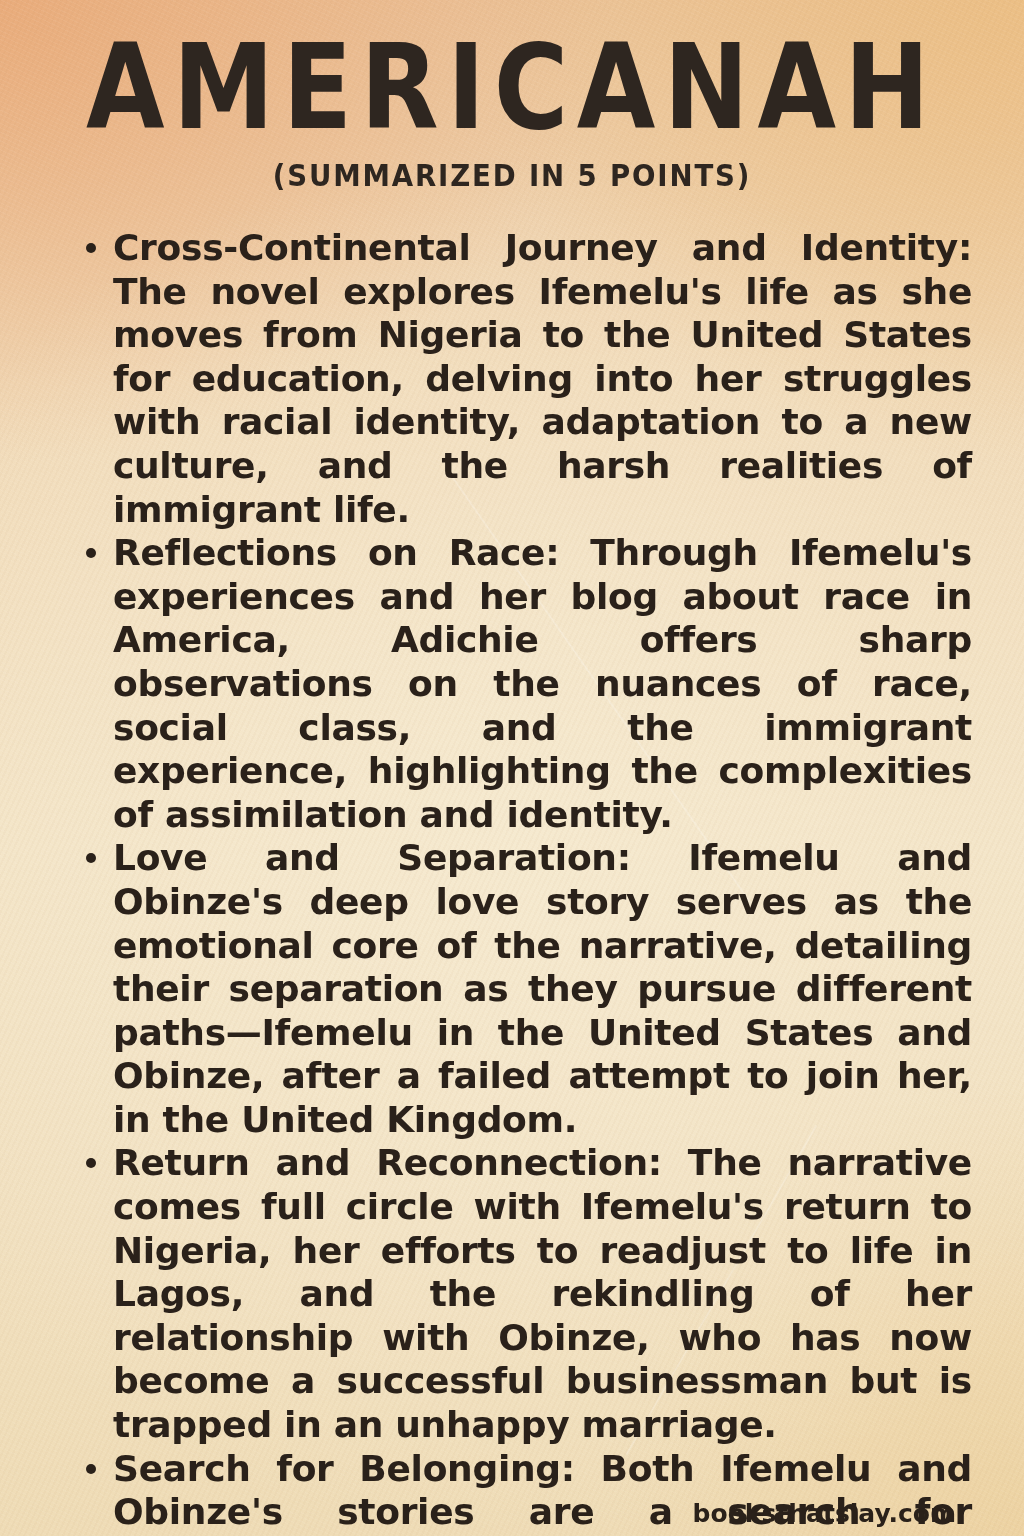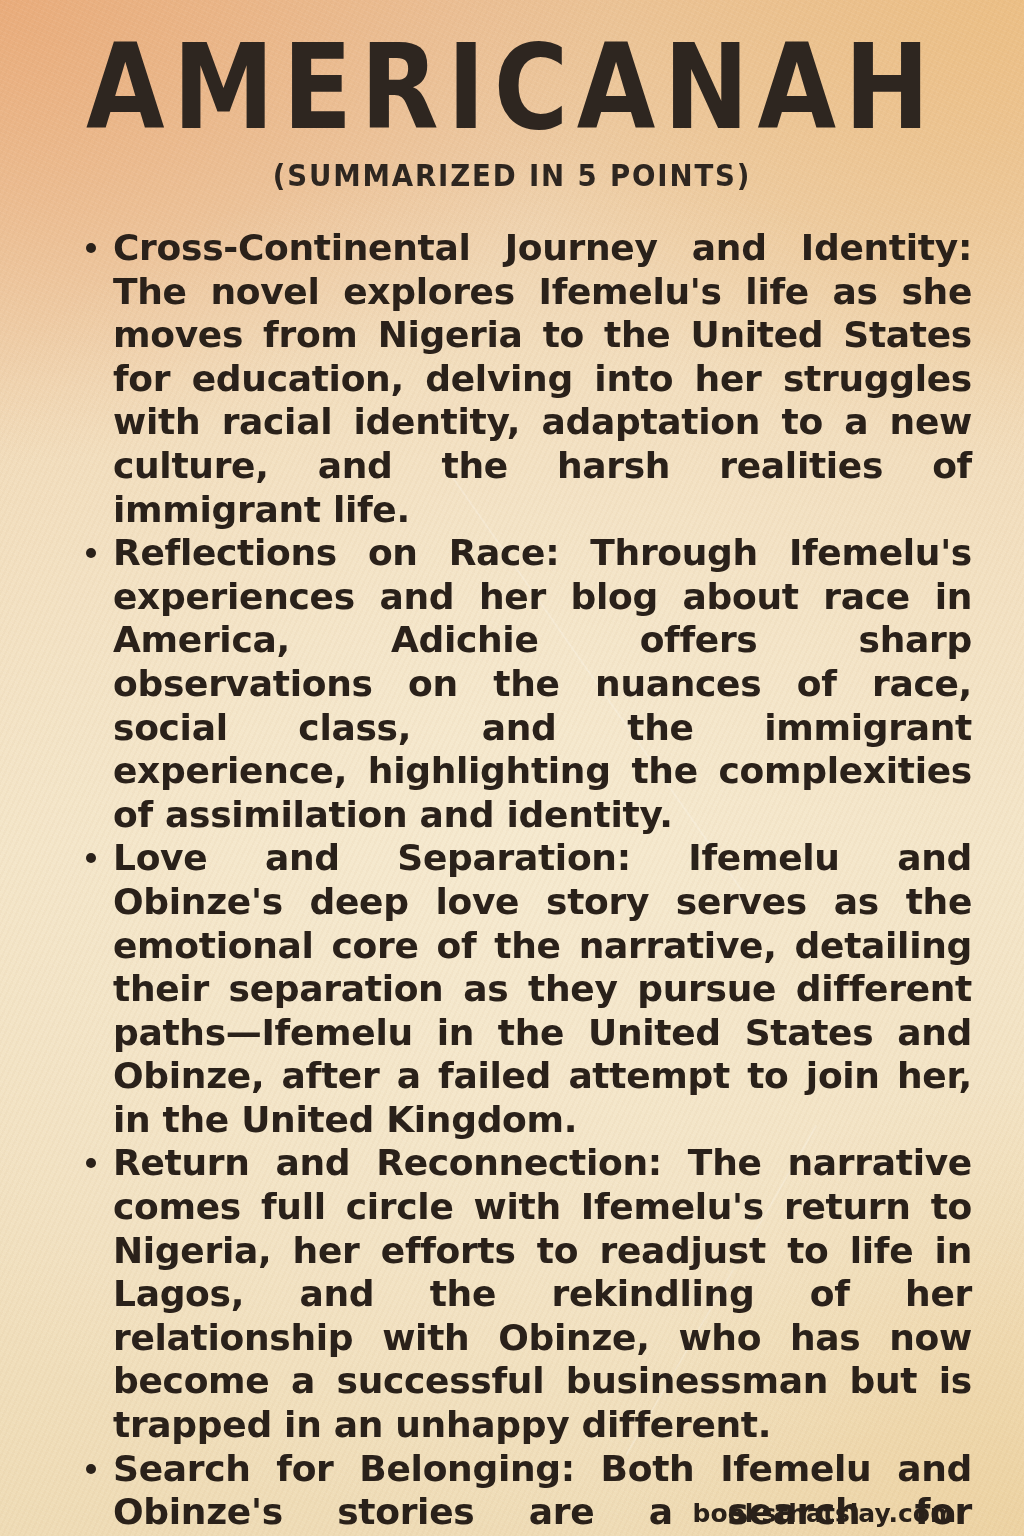--- a/index.html
+++ b/index.html
@@ -115,21 +115,21 @@
   <li class="point">
     <span class="bullet"></span>
     <span class="point-text">Reflections on Race: Through Ifemelu's experiences and her blog about race in America, Adichie offers sharp observations on the nuances of race, social class, and the immigrant experience, highlighting the complexities of assimilation and identity.</span>
   </li>
   <li class="point">
     <span class="bullet"></span>
     <span class="point-text">Love and Separation: Ifemelu and Obinze's deep love story serves as the emotional core of the narrative, detailing their separation as they pursue different paths—Ifemelu in the United States and Obinze, after a failed attempt to join her, in the United Kingdom.</span>
   </li>
   <li class="point">
     <span class="bullet"></span>
-    <span class="point-text">Return and Reconnection: The narrative comes full circle with Ifemelu's return to Nigeria, her efforts to readjust to life in Lagos, and the rekindling of her relationship with Obinze, who has now become a successful businessman but is trapped in an unhappy different.</span>
+    <span class="point-text">Return and Reconnection: The narrative comes full circle with Ifemelu's return to Nigeria, her efforts to readjust to life in Lagos, and the rekindling of her relationship with Obinze, who has now become a successful businessman but is trapped in an unhappy marriage.</span>
   </li>
   <li class="point">
     <span class="bullet"></span>
     <span class="point-text">Search for Belonging: Both Ifemelu and Obinze's stories are a search for belonging, as love navigate their identities across different cultures and societies, ultimately finding a sense of home in each other and in their shared history.</span>
   </li>
 </ul>
 
 <div class="site">booksthatslay.com</div>
 
 </body></html>

